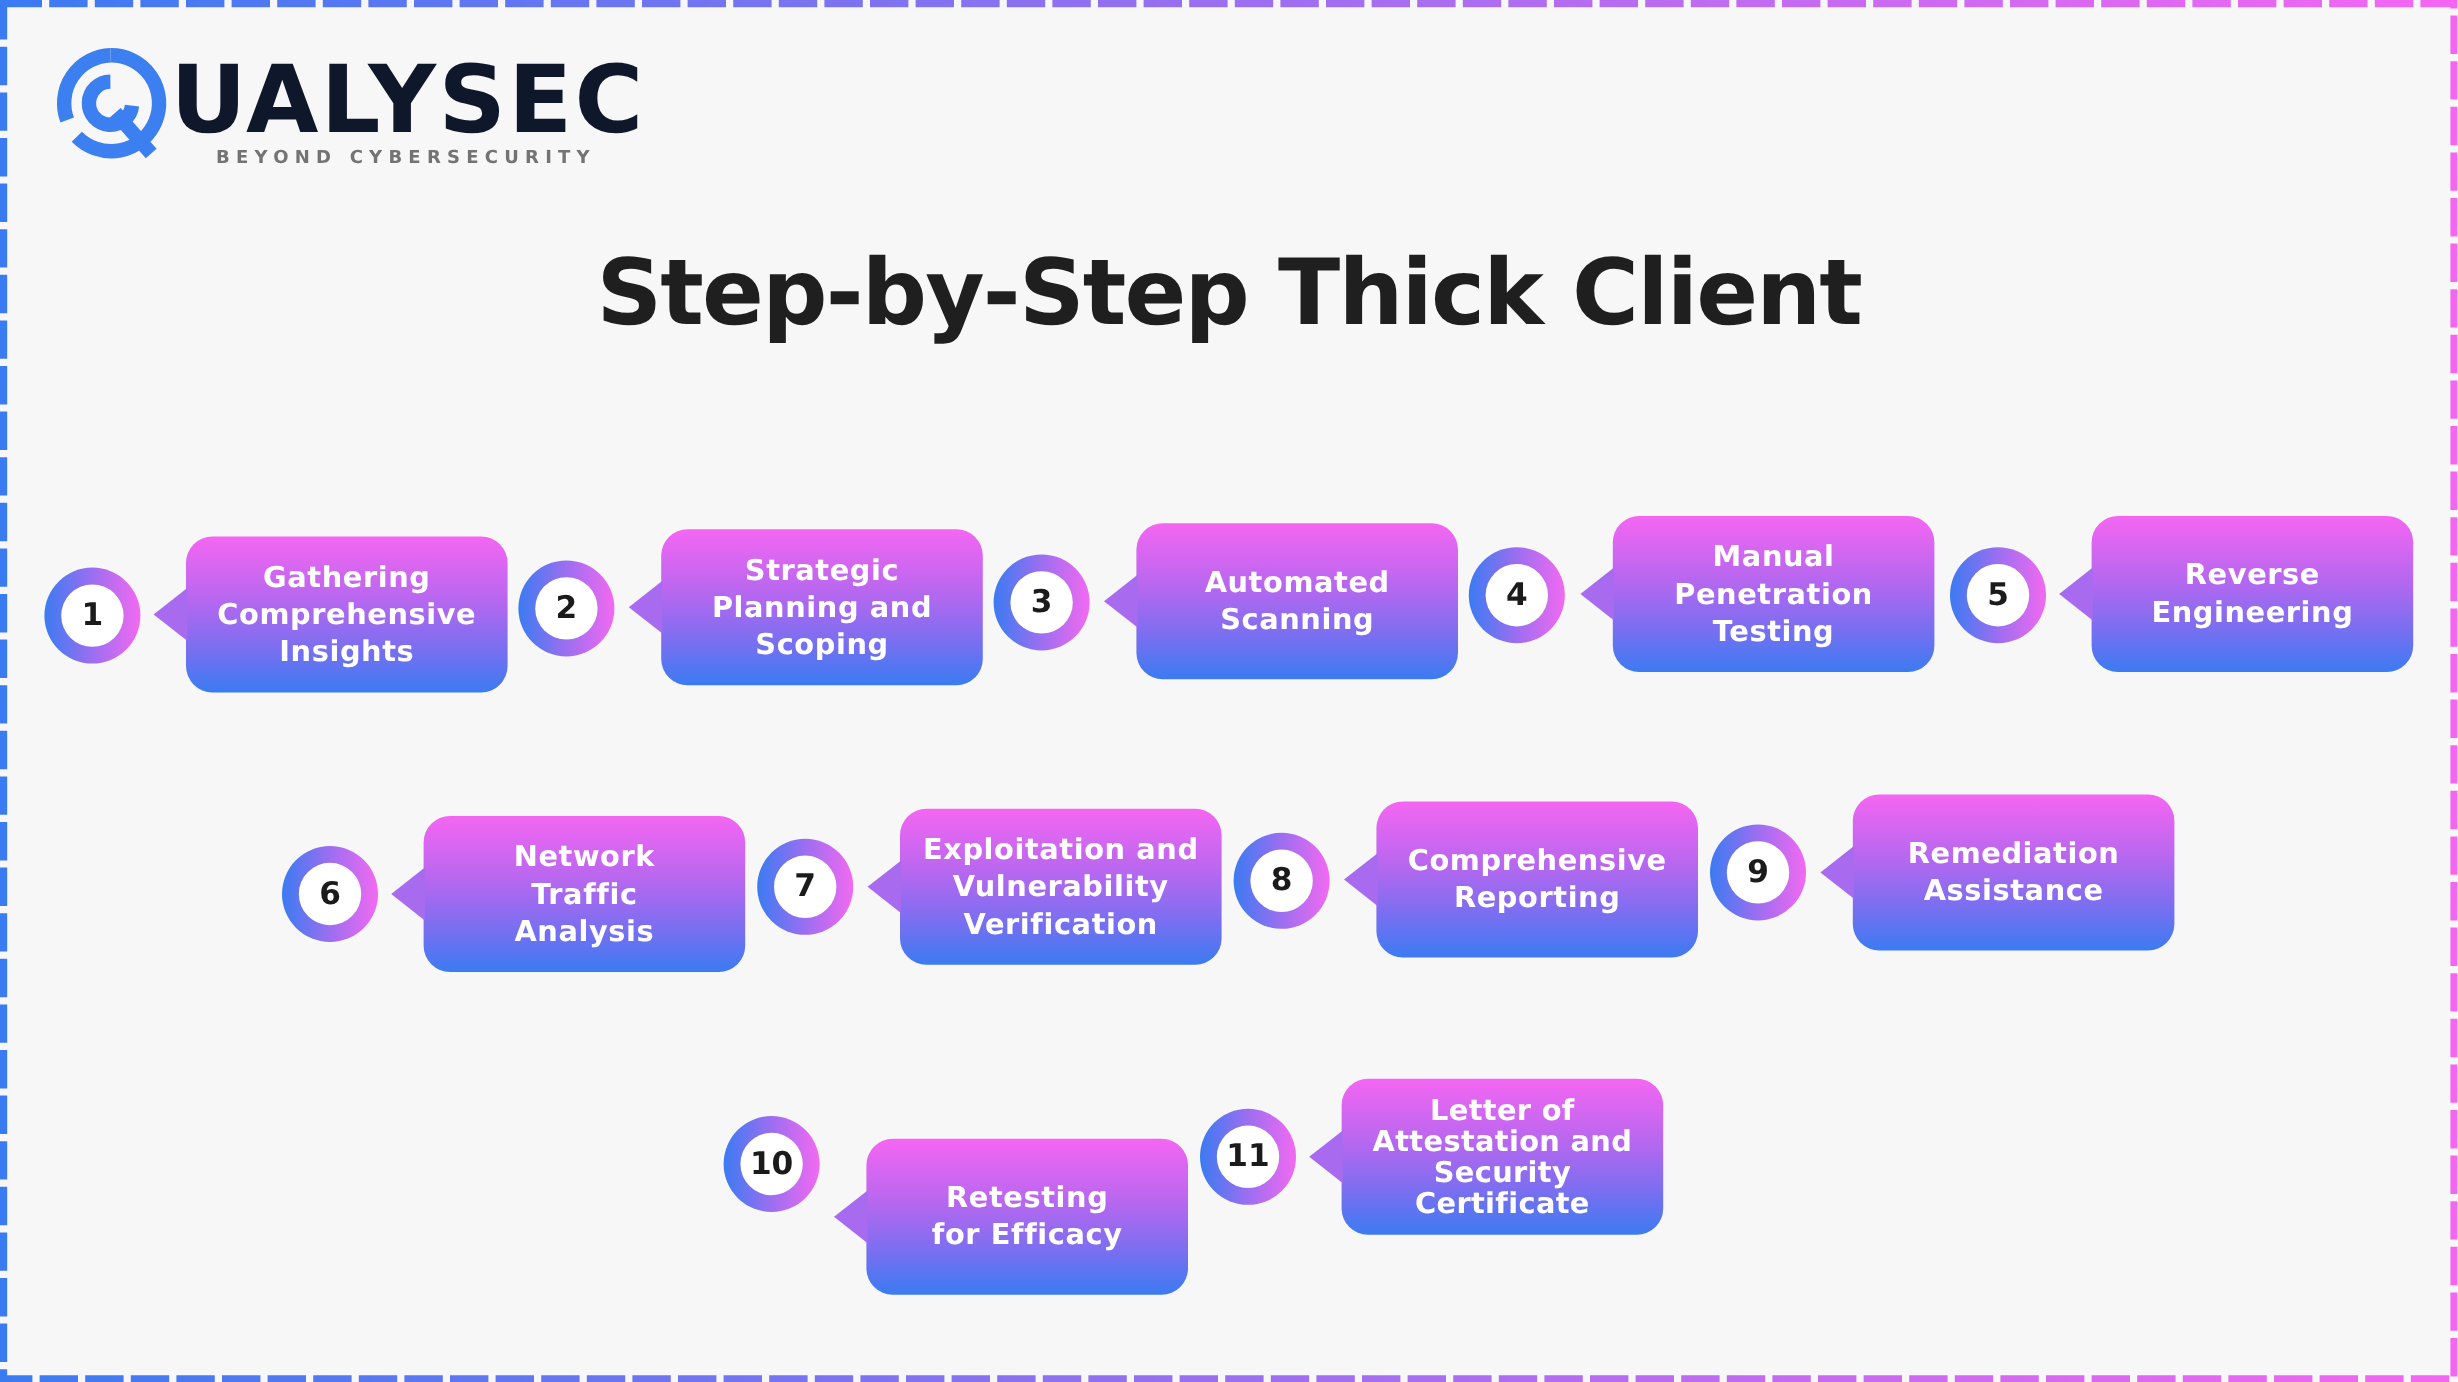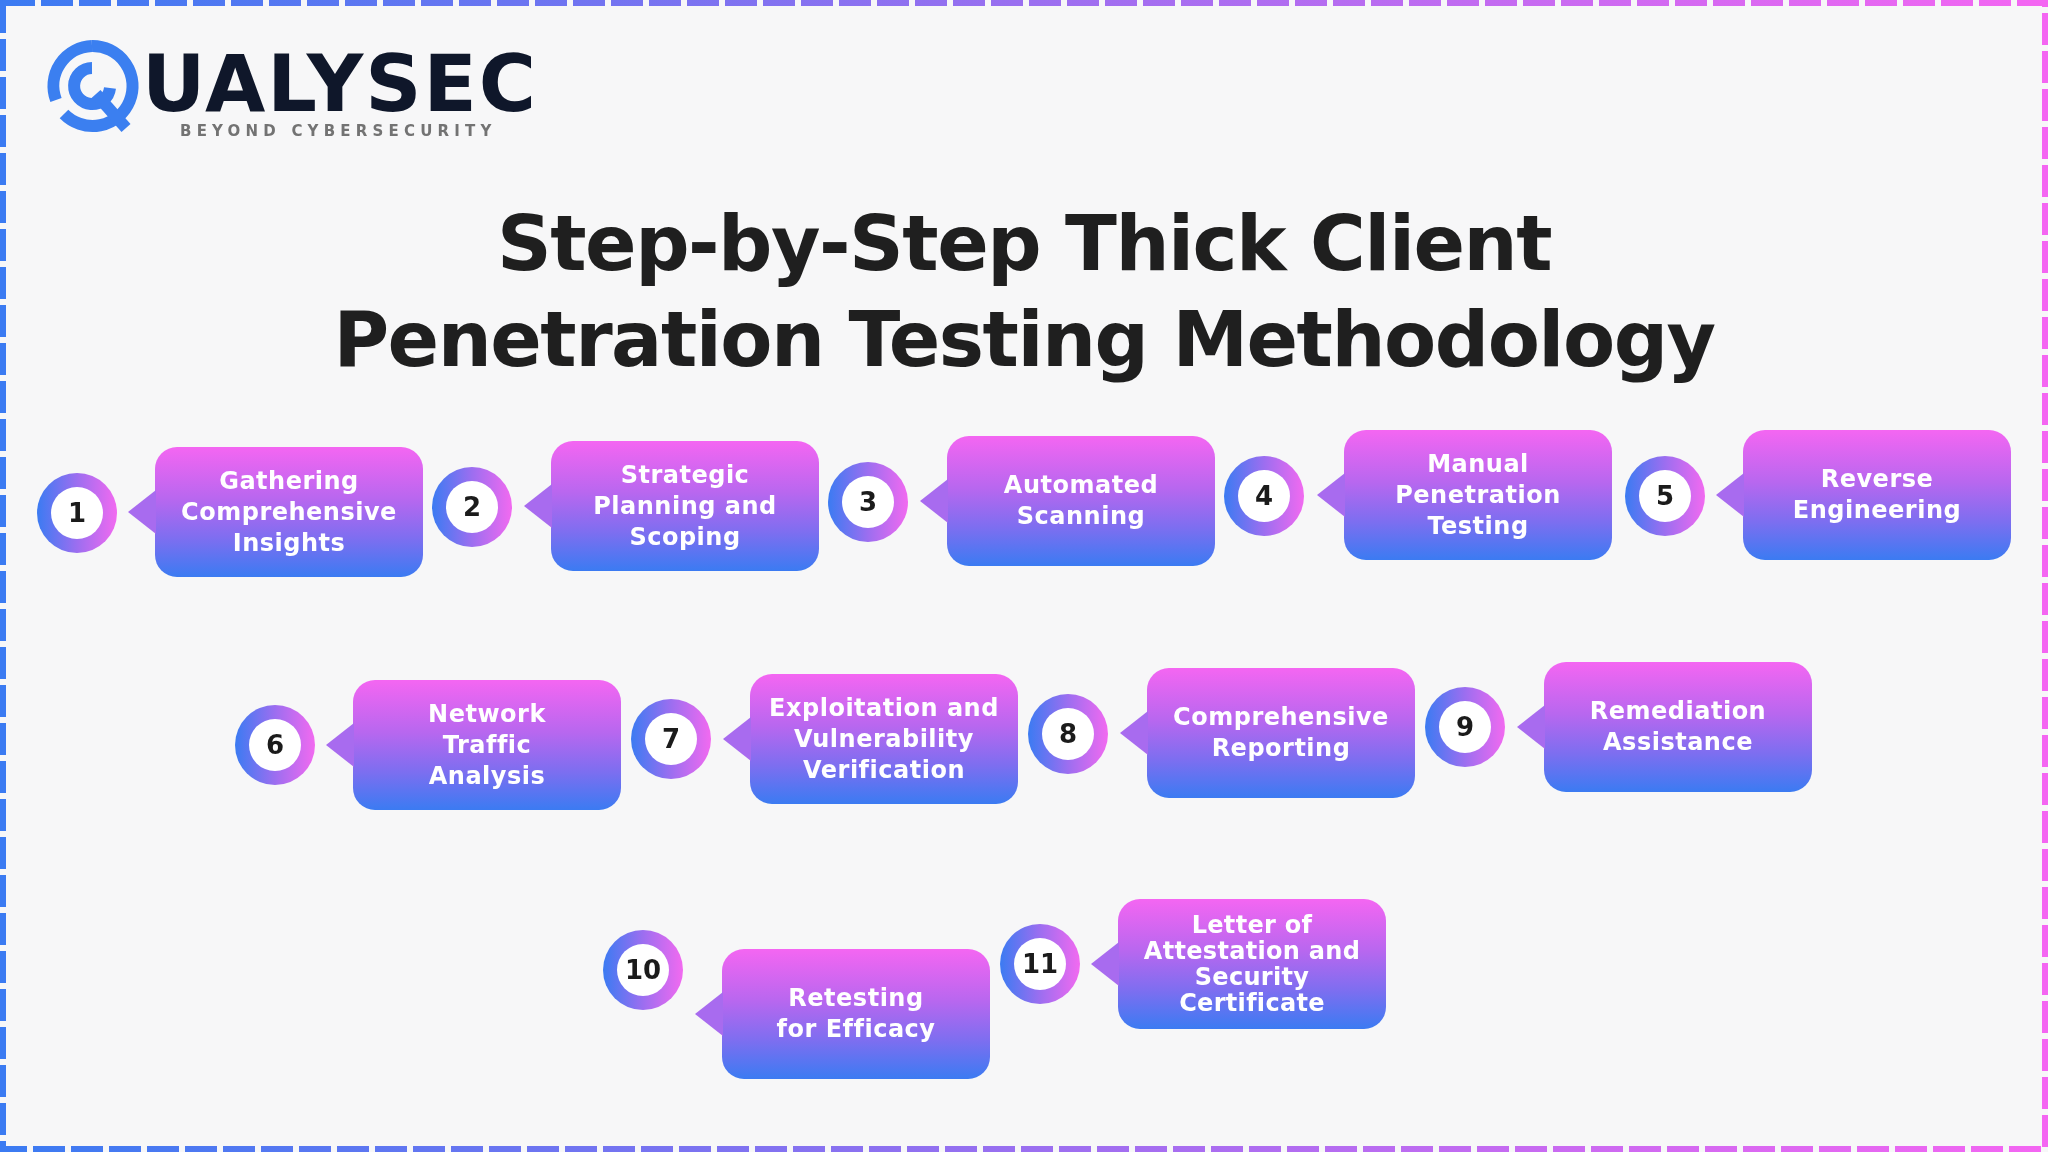--- a/index.html
+++ b/index.html
@@ -82,21 +82,20 @@
     </g>
   </svg>
   <div class="logo-word" style="left:98px;">
     UALYSEC
   </div>
   <div class="logo-tag">BEYOND CYBERSECURITY</div>
 </div>
 
 <div class="title">
   <span>Step-by-Step Thick Client</span>
-  <span>Penetration Testing Methodology</span>
 </div>
 
 <div class="step-circle" style="left:37px;top:473px;">
   <div class="inner">1</div>
 </div>
 <div class="step-box" style="left:155px;top:447px;">
   <div class="pointer"></div>
   <div class="label">Gathering
 Comprehensive
 Insights</div>

